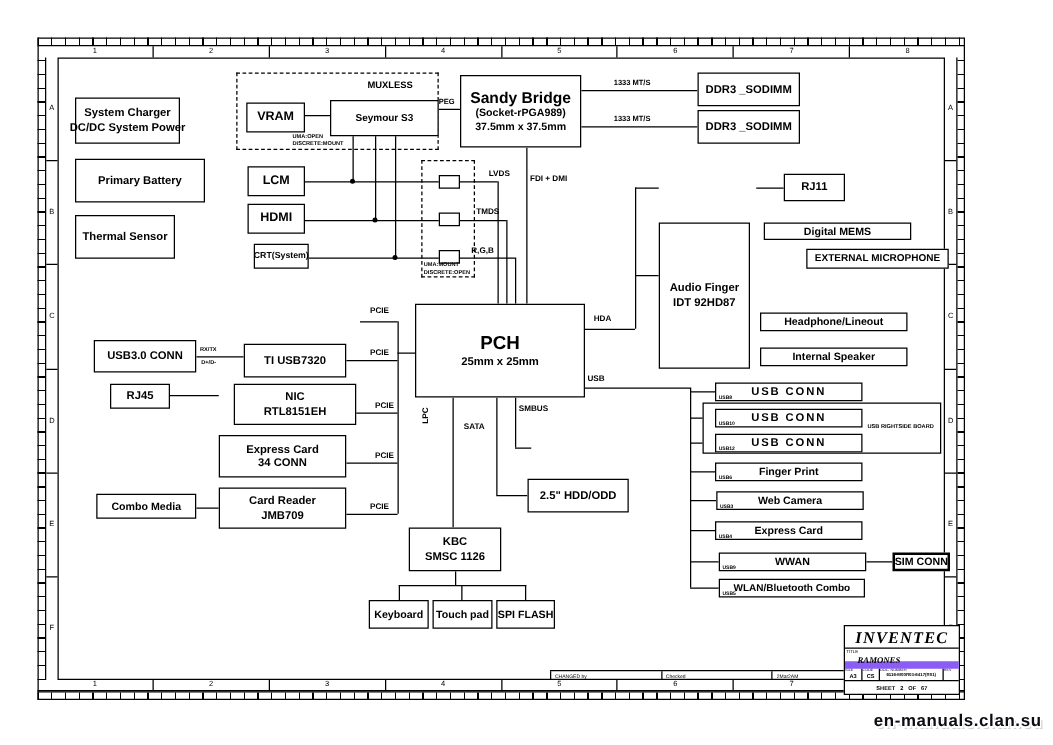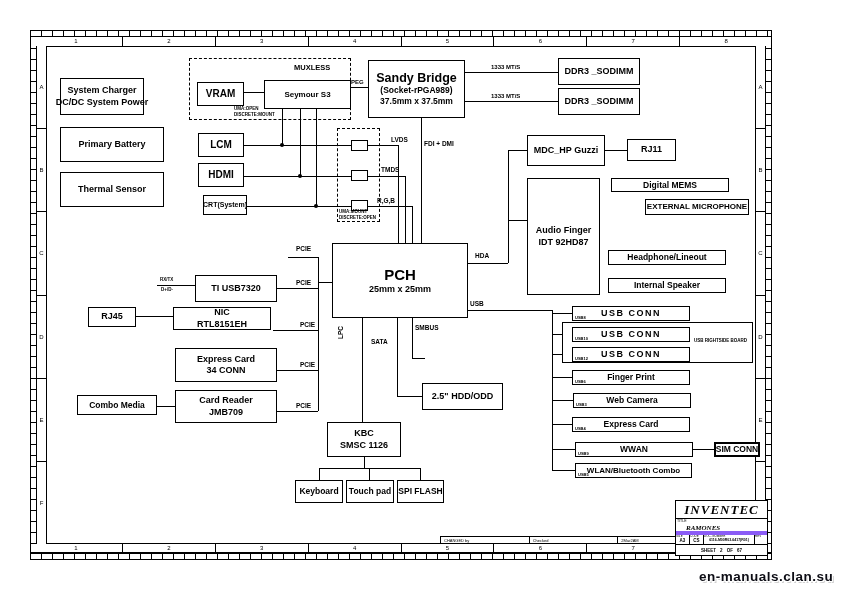--- a/index.html
+++ b/index.html
@@ -33,21 +33,21 @@
   .ls{letter-spacing:1.5px}
   
   .lbl{position:absolute;z-index:4;font-weight:700;font-size:6.5px;white-space:nowrap}
   .lbl6{font-size:6px}
   .tiny{position:absolute;z-index:4;font-weight:700;font-size:4.5px;line-height:1.3;white-space:nowrap}
   .port{position:absolute;z-index:4;font-weight:700;font-size:4px;white-space:nowrap}
   .vert{writing-mode:vertical-rl;transform:rotate(180deg)}
   
   .tb{position:absolute;left:675px;top:500px;width:93px;height:56px;border:1.5px solid #000;background:#fff;z-index:5;display:flex;flex-direction:column}
   .tb .r1{height:19px;border-bottom:1px solid #000;display:flex;align-items:center;justify-content:center;font-family:"Liberation Serif",serif;font-weight:700;font-style:italic;font-size:13px;letter-spacing:1px}
-  .tb .r2{height:16px;border-bottom:4px solid #8b5cf6;position:relative}
+  .tb .r2{height:16px;border-bottom:6px solid #8b5cf6;position:relative}
   .tb .r2 .fl{position:absolute;left:1px;top:0;font-size:3.5px}
   .tb .r2 .tv{position:absolute;left:10px;top:5px;font-family:"Liberation Serif",serif;font-weight:700;font-style:italic;font-size:7px}
   .tb .r3{height:11px;border-bottom:1px solid #000;display:flex}
   .tb .r3>div{border-right:1px solid #000;position:relative;overflow:hidden}
   .tb .r3>div:last-child{border-right:none}
   .tb .fl2{display:block;font-size:3px;line-height:3.5px}
   .tb .fv{display:block;font-size:4.5px;font-weight:700;line-height:5px;text-align:center}
   .tb .r4{height:10px;display:flex;align-items:center;justify-content:center;gap:4px;font-size:4.5px;font-weight:700}
   
   .rev{position:absolute;left:440px;top:536px;width:266px;height:8px;border-top:1px solid #000;display:flex;z-index:0}
@@ -164,49 +164,49 @@
   <div class="dash" style="left:337px;top:128px;width:43px;height:94px"></div>
   <div class="b" style="left:351px;top:140px;width:17px;height:11px"></div>
   <div class="b" style="left:351px;top:170px;width:17px;height:11px"></div>
   <div class="b" style="left:351px;top:200px;width:17px;height:11px"></div>
 
   <div class="b f9" style="left:60px;top:78px;width:84px;height:37px">
     <span>System Charger</span>
     <span>DC/DC System Power</span>
   </div>
   <div class="b f9" style="left:60px;top:127px;width:104px;height:35px">Primary Battery</div>
-  <div class="b f9" style="left:60px;top:172px;width:104px;height:35px">Thermal Sensor</div>
+  <div class="b f9" style="left:60px;top:172px;width:80px;height:35px">Thermal Sensor</div>
 
   <div class="b f10" style="left:197px;top:82px;width:47px;height:24px">VRAM</div>
   <div class="b f8" style="left:264px;top:80px;width:87px;height:29px">Seymour S3</div>
   <div class="b b2" style="left:368px;top:60px;width:97px;height:58px">
     <span class="sandy1">Sandy Bridge</span>
     <span class="sub">(Socket-rPGA989)</span>
     <span class="sub">37.5mm x 37.5mm</span>
   </div>
   <div class="b f9" style="left:558px;top:58px;width:82px;height:27px">DDR3 _SODIMM</div>
   <div class="b f9" style="left:558px;top:88px;width:82px;height:27px">DDR3 _SODIMM</div>
   <div class="b f10" style="left:198px;top:133px;width:46px;height:24px">LCM</div>
   <div class="b f10" style="left:198px;top:163px;width:46px;height:24px">HDMI</div>
   <div class="b f7" style="left:203px;top:195px;width:44px;height:20px">CRT(System)</div>
 
-  <div class="b f9" style="left:527px;top:135px;width:78px;height:31px">MDC_HP Guzzi</div>
   <div class="b f9" style="left:627px;top:139px;width:49px;height:22px">RJ11</div>
   <div class="b f9" style="left:527px;top:178px;width:73px;height:117px">
     <span>Audio Finger</span>
     <span>IDT 92HD87</span>
   </div>
   <div class="b f85" style="left:611px;top:178px;width:118px;height:14px">Digital MEMS</div>
-  <div class="b f8" style="left:645px;top:199px;width:104px;height:16px">EXTERNAL MICROPHONE</div>
+  <div class="b f8" style="left:645px;top:199px;width:114px;height:16px">EXTERNAL MICROPHONE</div>
   <div class="b f85" style="left:608px;top:250px;width:118px;height:15px">Headphone/Lineout</div>
   <div class="b f85" style="left:608px;top:278px;width:118px;height:15px">Internal Speaker</div>
 
+  <div class="b f9" style="left:75px;top:272px;width:82px;height:26px">USB3.0 CONN</div>
   <div class="b f9" style="left:195px;top:275px;width:82px;height:27px">TI USB7320</div>
   <div class="b f9" style="left:88px;top:307px;width:48px;height:20px">RJ45</div>
-  <div class="b f9" style="left:173px;top:307px;width:98px;height:23px">
+  <div class="b f9" style="left:187px;top:307px;width:98px;height:33px">
     <span>NIC</span>
     <span>RTL8151EH</span>
   </div>
   <div class="b f9" style="left:175px;top:348px;width:102px;height:34px">
     <span>Express Card</span>
     <span>34 CONN</span>
   </div>
   <div class="b f85" style="left:77px;top:395px;width:80px;height:20px">Combo Media</div>
   <div class="b f9" style="left:175px;top:390px;width:102px;height:33px">
     <span>Card Reader</span>

